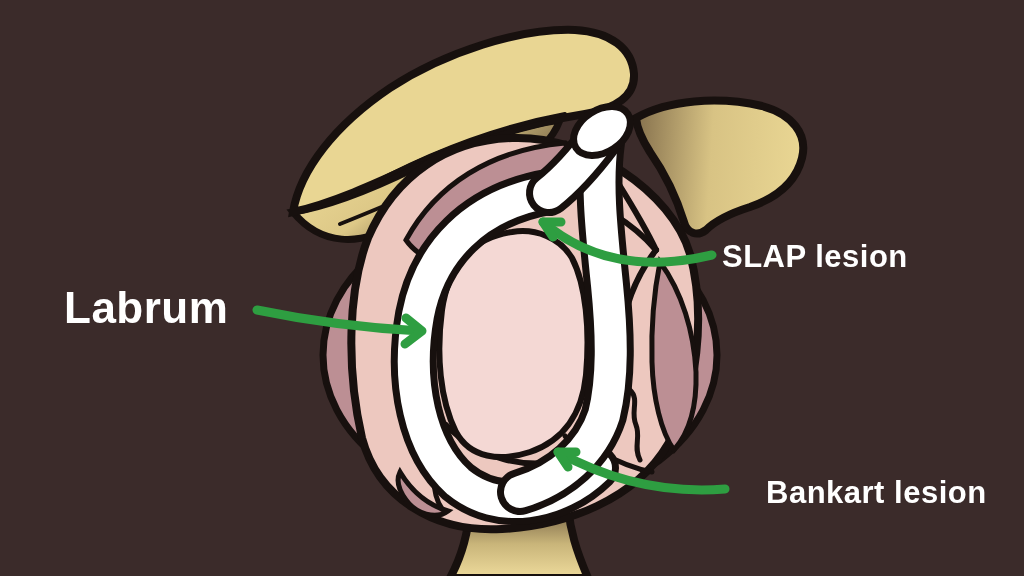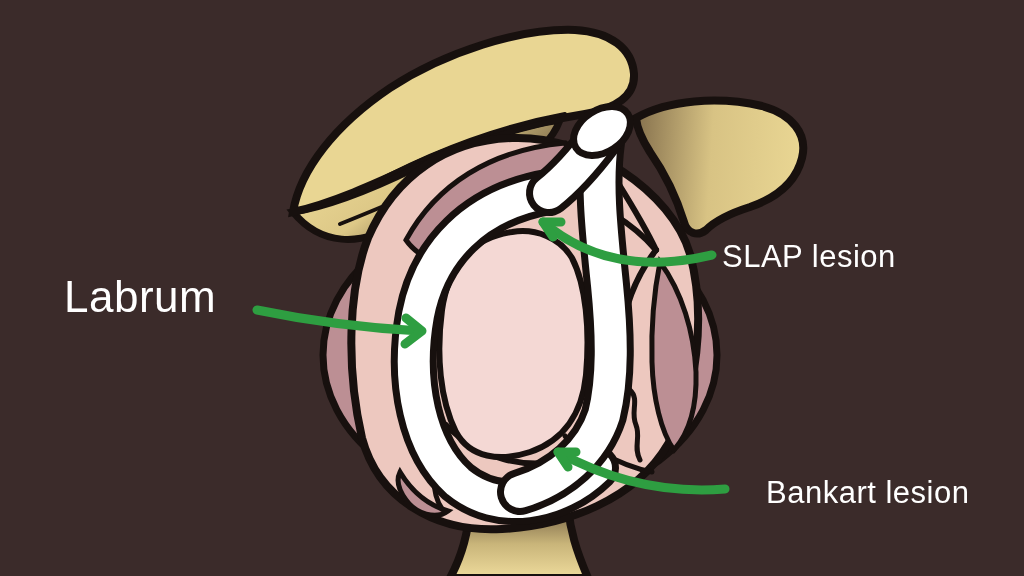--- a/index.html
+++ b/index.html
@@ -12,23 +12,23 @@
     --c-mauve:#bc8f94;
     --c-white:#ffffff;
     --c-arrow_green:#2e9e41;
     --c-label_text:#ffffff;
   }
   html,body{margin:0;padding:0;}
   body{width:1024px;height:576px;overflow:hidden;background:var(--c-background);}
   .stage{position:relative;width:1024px;height:576px;background:var(--c-background);
          font-family:"Liberation Sans", sans-serif;}
   .stage svg{position:absolute;left:0;top:0;}
-  .label{position:absolute;color:var(--c-label_text);font-weight:normal;letter-spacing:0.5px;
+  .label{position:absolute;color:var(--c-label_text);font-weight:bold;letter-spacing:0.5px;
          white-space:nowrap;user-select:none;}
-  .label-labrum{left:64px;top:272px;font-size:44px;}
+  .label-labrum{left:64px;top:283px;font-size:44px;}
   .label-slap{left:722px;top:239px;font-size:31px;}
   .label-bankart{left:766px;top:475px;font-size:31px;}
 
   
   .s-out{stroke:var(--c-outline);}
   .f-capsule{fill:var(--c-capsule_pink);}
   .f-fossa{fill:var(--c-fossa_pink);}
   .f-mauve{fill:var(--c-mauve);}
   .f-bone{fill:var(--c-bone);}
   .nofill{fill:none;}

